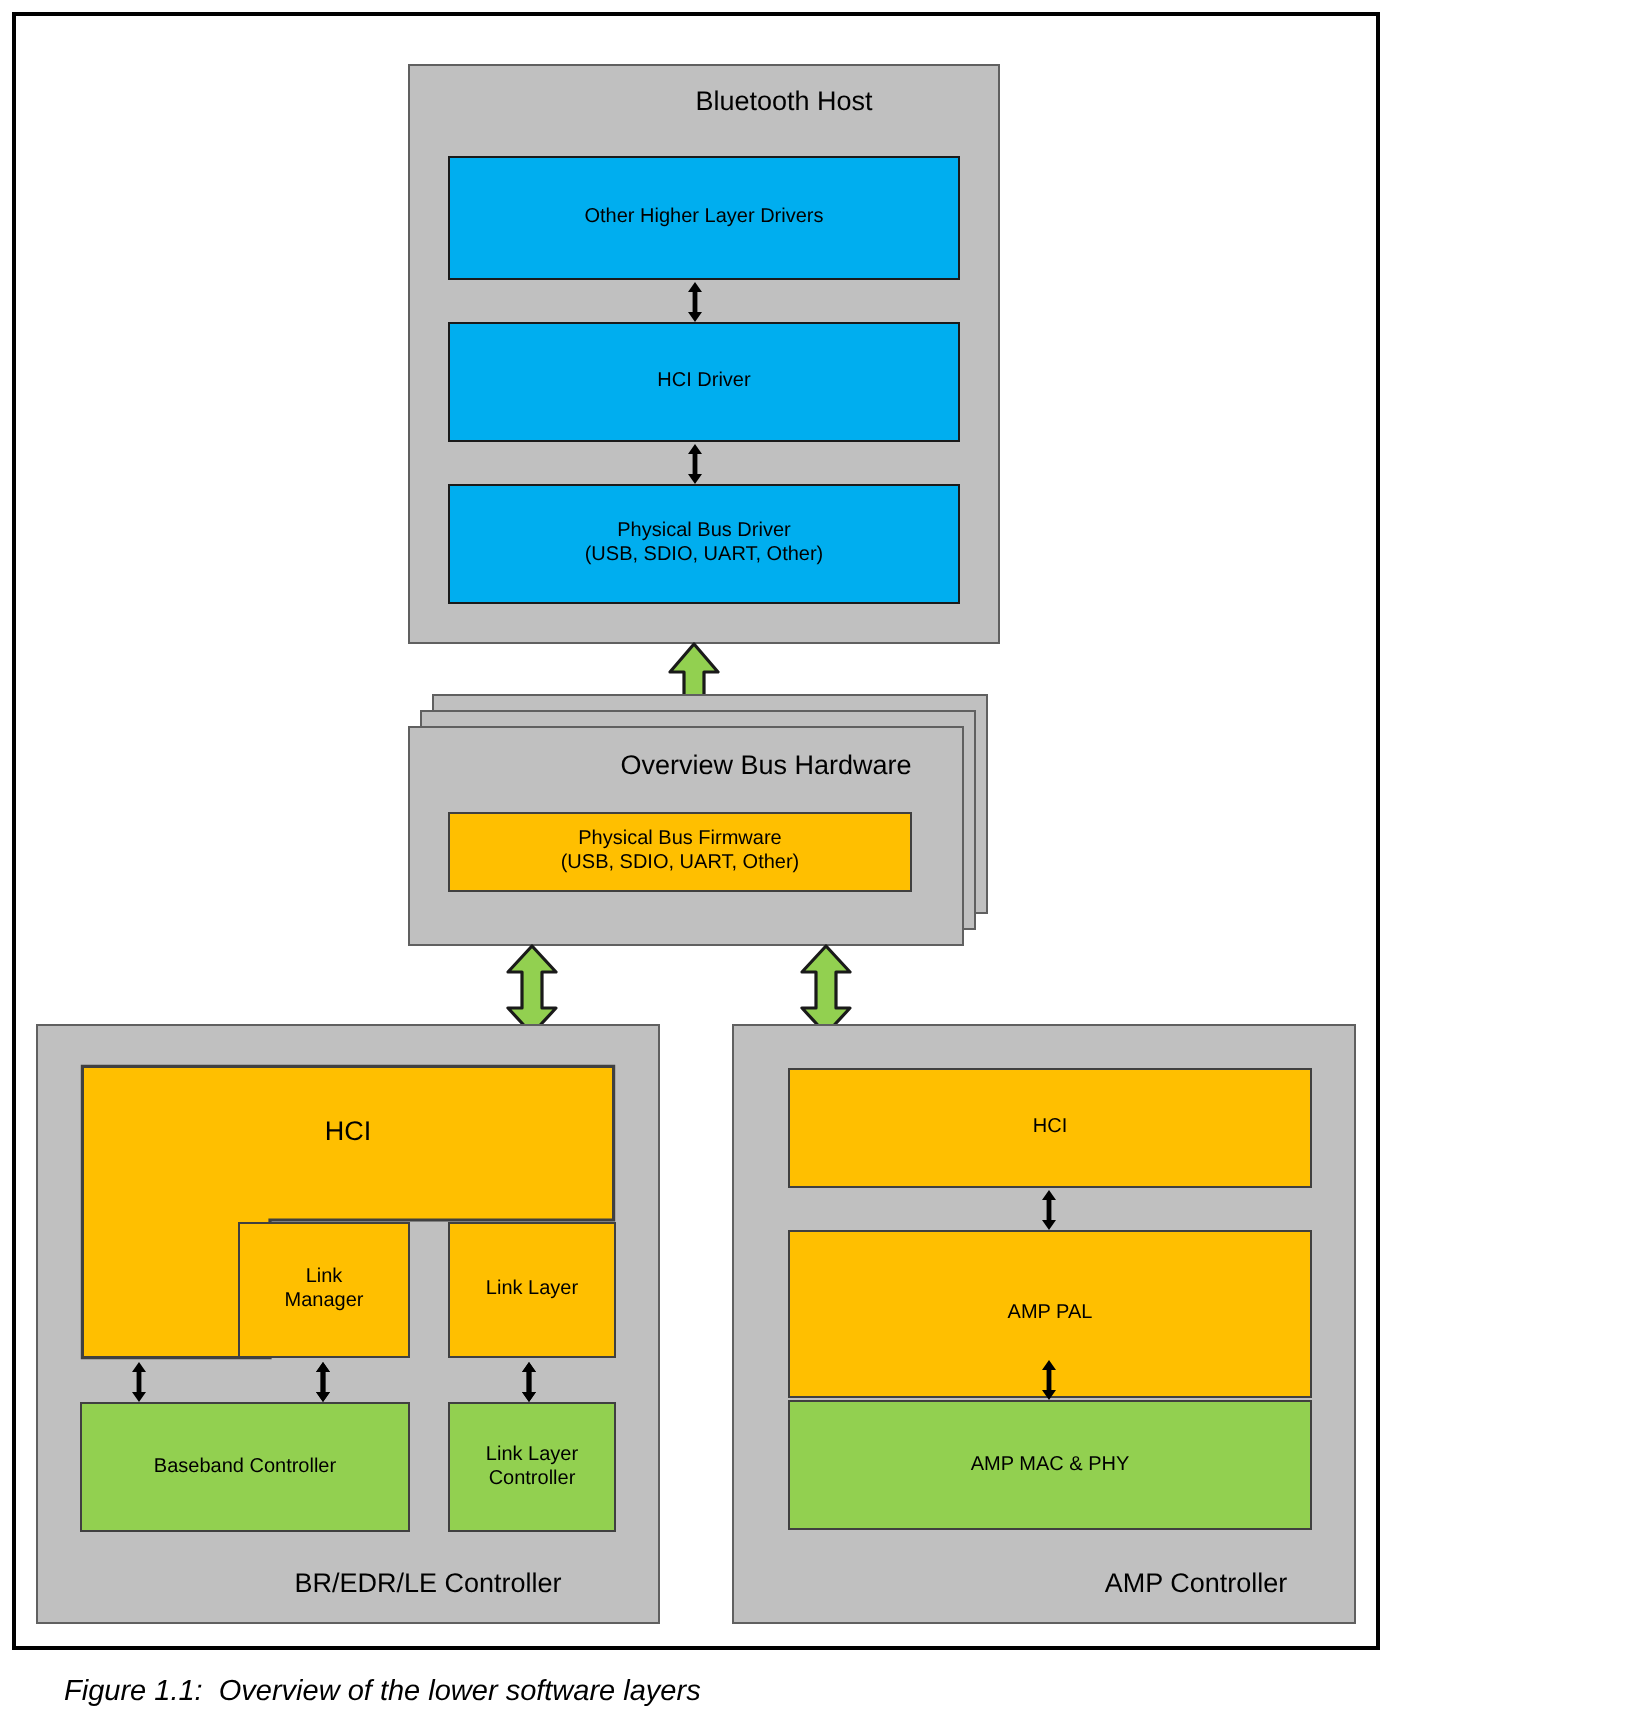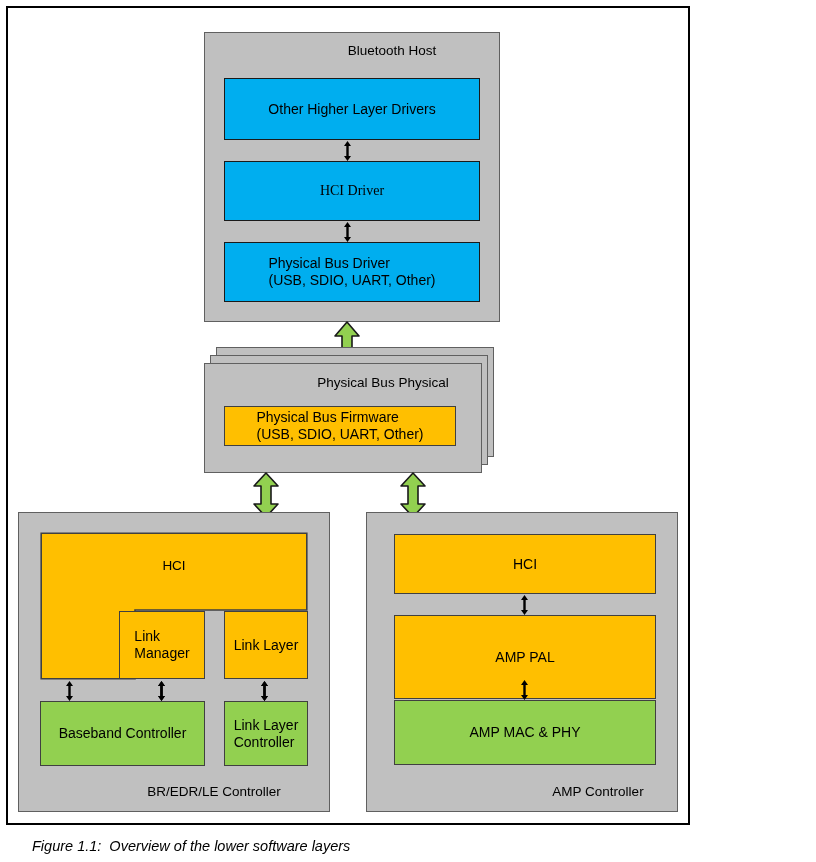--- a/index.html
+++ b/index.html
@@ -29,22 +29,23 @@
   }
 
   
   .blk {
     position: absolute;
     box-sizing: border-box;
     border: 1.5px solid #404040;
     display: flex;
     align-items: center;
     justify-content: center;
+    text-align: center;
     line-height: 1.18;
-    font-size: 14px;
+    font-size: 10px;
     white-space: pre-line;
   }
   .blue   { background: #00AEEF; border-color: #1a1a1a; }
   .orange { background: #FFBF00; border-color: #404040; }
   .green  { background: #92D050; border-color: #404040; }
 
   
   .container {
     position: absolute;
     box-sizing: border-box;
@@ -102,41 +103,41 @@
 </div>
 
 <div class="blk blue" style="left:224px; top:78px; width:256px; height:62px;">Other Higher Layer Drivers</div>
 
 <div class="barrow" style="left:341px; top:141px; height:20px;">
   <svg width="13" height="20" viewBox="0 0 13 20">
     <path d="M6.5 0 L10 5 L7.7 5 L7.7 15 L10 15 L6.5 20 L3 15 L5.3 15 L5.3 5 L3 5 Z" fill="#000000"></path>
   </svg>
 </div>
 
-<div class="blk blue" style="left:224px; top:161px; width:256px; height:60px;font-family:Liberation Serif, serif;">HCI Driver</div>
+<div class="blk blue" style="left:224px; top:161px; width:256px; height:60px;">HCI Driver</div>
 
 <div class="barrow" style="left:341px; top:222px; height:20px;">
   <svg width="13" height="20" viewBox="0 0 13 20">
     <path d="M6.5 0 L10 5 L7.7 5 L7.7 15 L10 15 L6.5 20 L3 15 L5.3 15 L5.3 5 L3 5 Z" fill="#000000"></path>
   </svg>
 </div>
 
 <div class="blk blue" style="left:224px; top:242px; width:256px; height:60px;">Physical Bus Driver
 (USB, SDIO, UART, Other)</div>
 
 <div class="garrow" style="left:332px; top:321px;">
   <svg width="30" height="50" viewBox="0 0 30 50">
     <path d="M15 1 L27 15 L20 15 L20 35 L27 35 L15 49 L3 35 L10 35 L10 15 L3 15 Z" fill="#92D050" stroke="#1a1a1a" stroke-width="1.6" stroke-linejoin="round"></path>
   </svg>
 </div>
 
 <div class="sheet" style="left:216px; top:347px; width:278px; height:110px;"></div>
 <div class="sheet" style="left:210px; top:355px; width:278px; height:110px;"></div>
 <div class="container" style="left:204px; top:363px; width:278px; height:110px;">
-  <div class="container-title" style="top:11px;">Physical Bus Physical</div>
+  <div class="container-title" style="top:11px;">Overview Bus Hardware</div>
 </div>
 
 <div class="blk orange" style="left:224px; top:406px; width:232px; height:40px;">Physical Bus Firmware
 (USB, SDIO, UART, Other)</div>
 
 <div class="garrow" style="left:251px; top:472px;">
   <svg width="30" height="46" viewBox="0 0 30 46">
     <path d="M15 1 L27 14 L20 14 L20 32 L27 32 L15 45 L3 32 L10 32 L10 14 L3 14 Z" fill="#92D050" stroke="#1a1a1a" stroke-width="1.6" stroke-linejoin="round"></path>
   </svg>
 </div>

